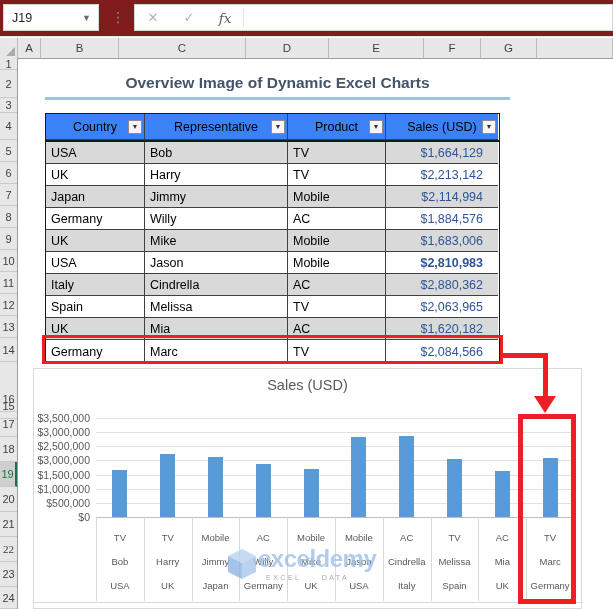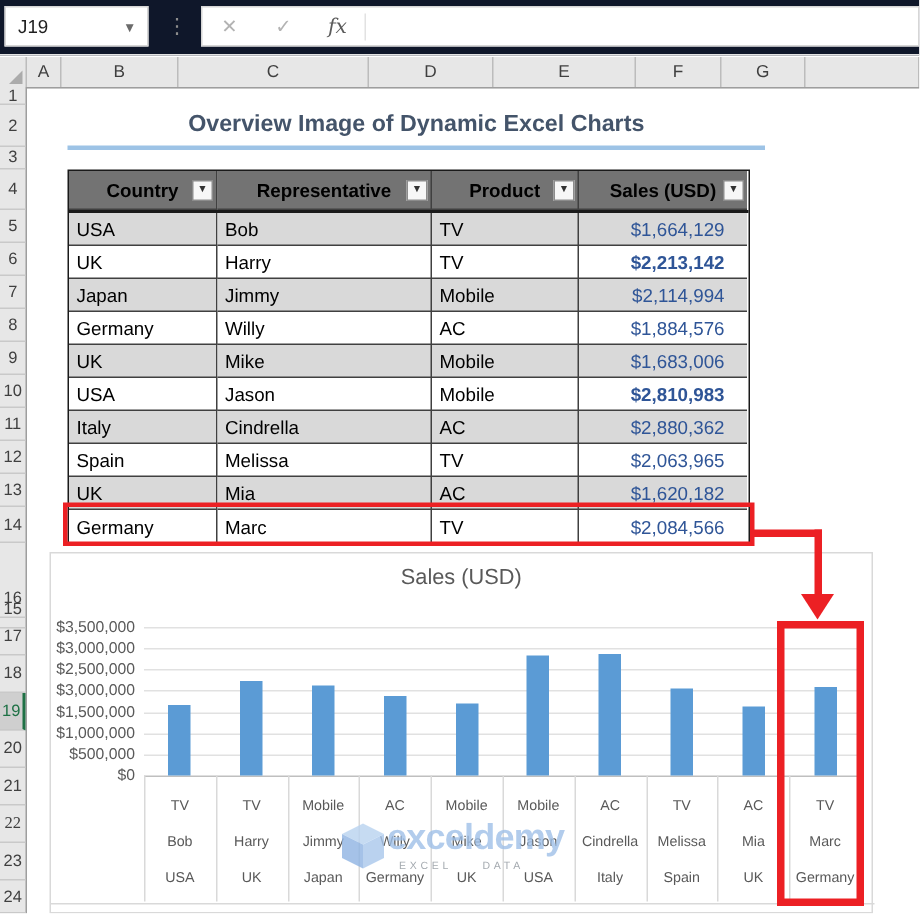--- a/index.html
+++ b/index.html
@@ -1,20 +1,20 @@
 <!DOCTYPE html>
 <html><head>
 <meta charset="utf-8">
 <style>
   html,body{margin:0;padding:0;background:#fff;}
   .app{position:relative;width:613px;height:609px;overflow:hidden;background:#fff;
        font-family:"Liberation Sans",sans-serif;-webkit-font-smoothing:antialiased;}
 
   
-  .topbar{position:absolute;left:0;top:0;width:613px;height:36px;background:#0f172a;border-bottom:1px solid #E3E3E3;}
+  .topbar{position:absolute;left:0;top:0;width:613px;height:36px;background:#7f1d1d;border-bottom:1px solid #E3E3E3;}
   .namebox{position:absolute;left:3px;top:4px;width:96px;height:27px;background:#fff;border:1px solid #D6D6D6;
            display:flex;align-items:center;box-sizing:border-box;cursor:pointer;}
   .namebox .nb-val{padding-left:8px;font-size:12.5px;color:#1f1f1f;}
   .namebox .nb-caret{margin-left:auto;padding-right:7px;font-size:9px;color:#6b6b6b;}
   .dots{position:absolute;left:111px;top:9px;font-size:14px;color:#8d8d8d;}
   .fbox{position:absolute;left:134px;top:4px;width:479px;height:27px;background:#fff;border:1px solid #D6D6D6;
         box-sizing:border-box;display:flex;align-items:center;}
   .fb-btn{width:36px;text-align:center;font-size:13px;color:#B3B3B3;}
   .fb-fx{width:36px;text-align:center;font-size:13.5px;color:#5c5c5c;font-family:"DejaVu Serif",serif;font-style:italic;}
   .fb-div{width:1px;height:18px;background:#E2E2E2;}
@@ -40,21 +40,21 @@
 
   
   .xltable{position:absolute;left:45px;top:113px;width:455px;border:1.5px solid #1a1a1a;box-sizing:border-box;background:#fff;}
   .t-row{display:flex;height:22px;}
   .t-row.t-head{height:26px;border-bottom:2px solid #1a1a1a;}
   .t-row.t-last{height:23px;}
   .t-cell{box-sizing:border-box;border-right:1px solid #404040;border-bottom:1px solid #404040;
           display:flex;align-items:center;font-size:12.5px;color:#000;padding-left:5px;position:relative;cursor:cell;}
   .t-cell:last-child{border-right:none;}
   .t-row:last-child .t-cell{border-bottom:none;}
-  .t-head .t-cell{justify-content:center;font-weight:bold;background:#737373;padding-left:0;}
+  .t-head .t-cell{justify-content:center;font-weight:normal;background:#3b82f6;padding-left:0;}
   .t-gray .t-cell{background:#D9D9D9;}
   .t-sales{justify-content:flex-end;padding-right:15px;color:#2F5597;}
   .fbtn{position:absolute;right:2px;top:50%;margin-top:-7px;width:14px;height:14px;background:#F7F7F7;
         border:1px solid #8C8C8C;box-sizing:border-box;display:flex;align-items:center;justify-content:center;cursor:pointer;}
   .fbtn span{font-size:7px;color:#333;line-height:1;}
 
   
   .chart{position:absolute;left:33px;top:368px;width:549px;height:241px;background:#fff;border:1px solid #D9D9D9;box-sizing:border-box;}
   .chart-title{position:absolute;left:0;top:8px;width:100%;text-align:center;font-size:14.5px;color:#595959;}
   .grid-line{position:absolute;height:1px;background:#E1E1E1;}
@@ -169,21 +169,21 @@
       <div class="t-row t-gray">
         <div class="t-cell" style="width: 99px;">USA</div>
         <div class="t-cell" style="width: 143px;">Bob</div>
         <div class="t-cell" style="width: 98px;">TV</div>
         <div class="t-cell t-sales" style="width: 112px;">$1,664,129</div>
       </div>
       <div class="t-row">
         <div class="t-cell" style="width: 99px;">UK</div>
         <div class="t-cell" style="width: 143px;">Harry</div>
         <div class="t-cell" style="width: 98px;">TV</div>
-        <div class="t-cell t-sales" style="width: 112px; font-weight: bold;">$2,213,142</div>
+        <div class="t-cell t-sales" style="width: 112px;">$2,213,142</div>
       </div>
       <div class="t-row t-gray">
         <div class="t-cell" style="width: 99px;">Japan</div>
         <div class="t-cell" style="width: 143px;">Jimmy</div>
         <div class="t-cell" style="width: 98px;">Mobile</div>
         <div class="t-cell t-sales" style="width: 112px;">$2,114,994</div>
       </div>
       <div class="t-row">
         <div class="t-cell" style="width: 99px;">Germany</div>
         <div class="t-cell" style="width: 143px;">Willy</div>

